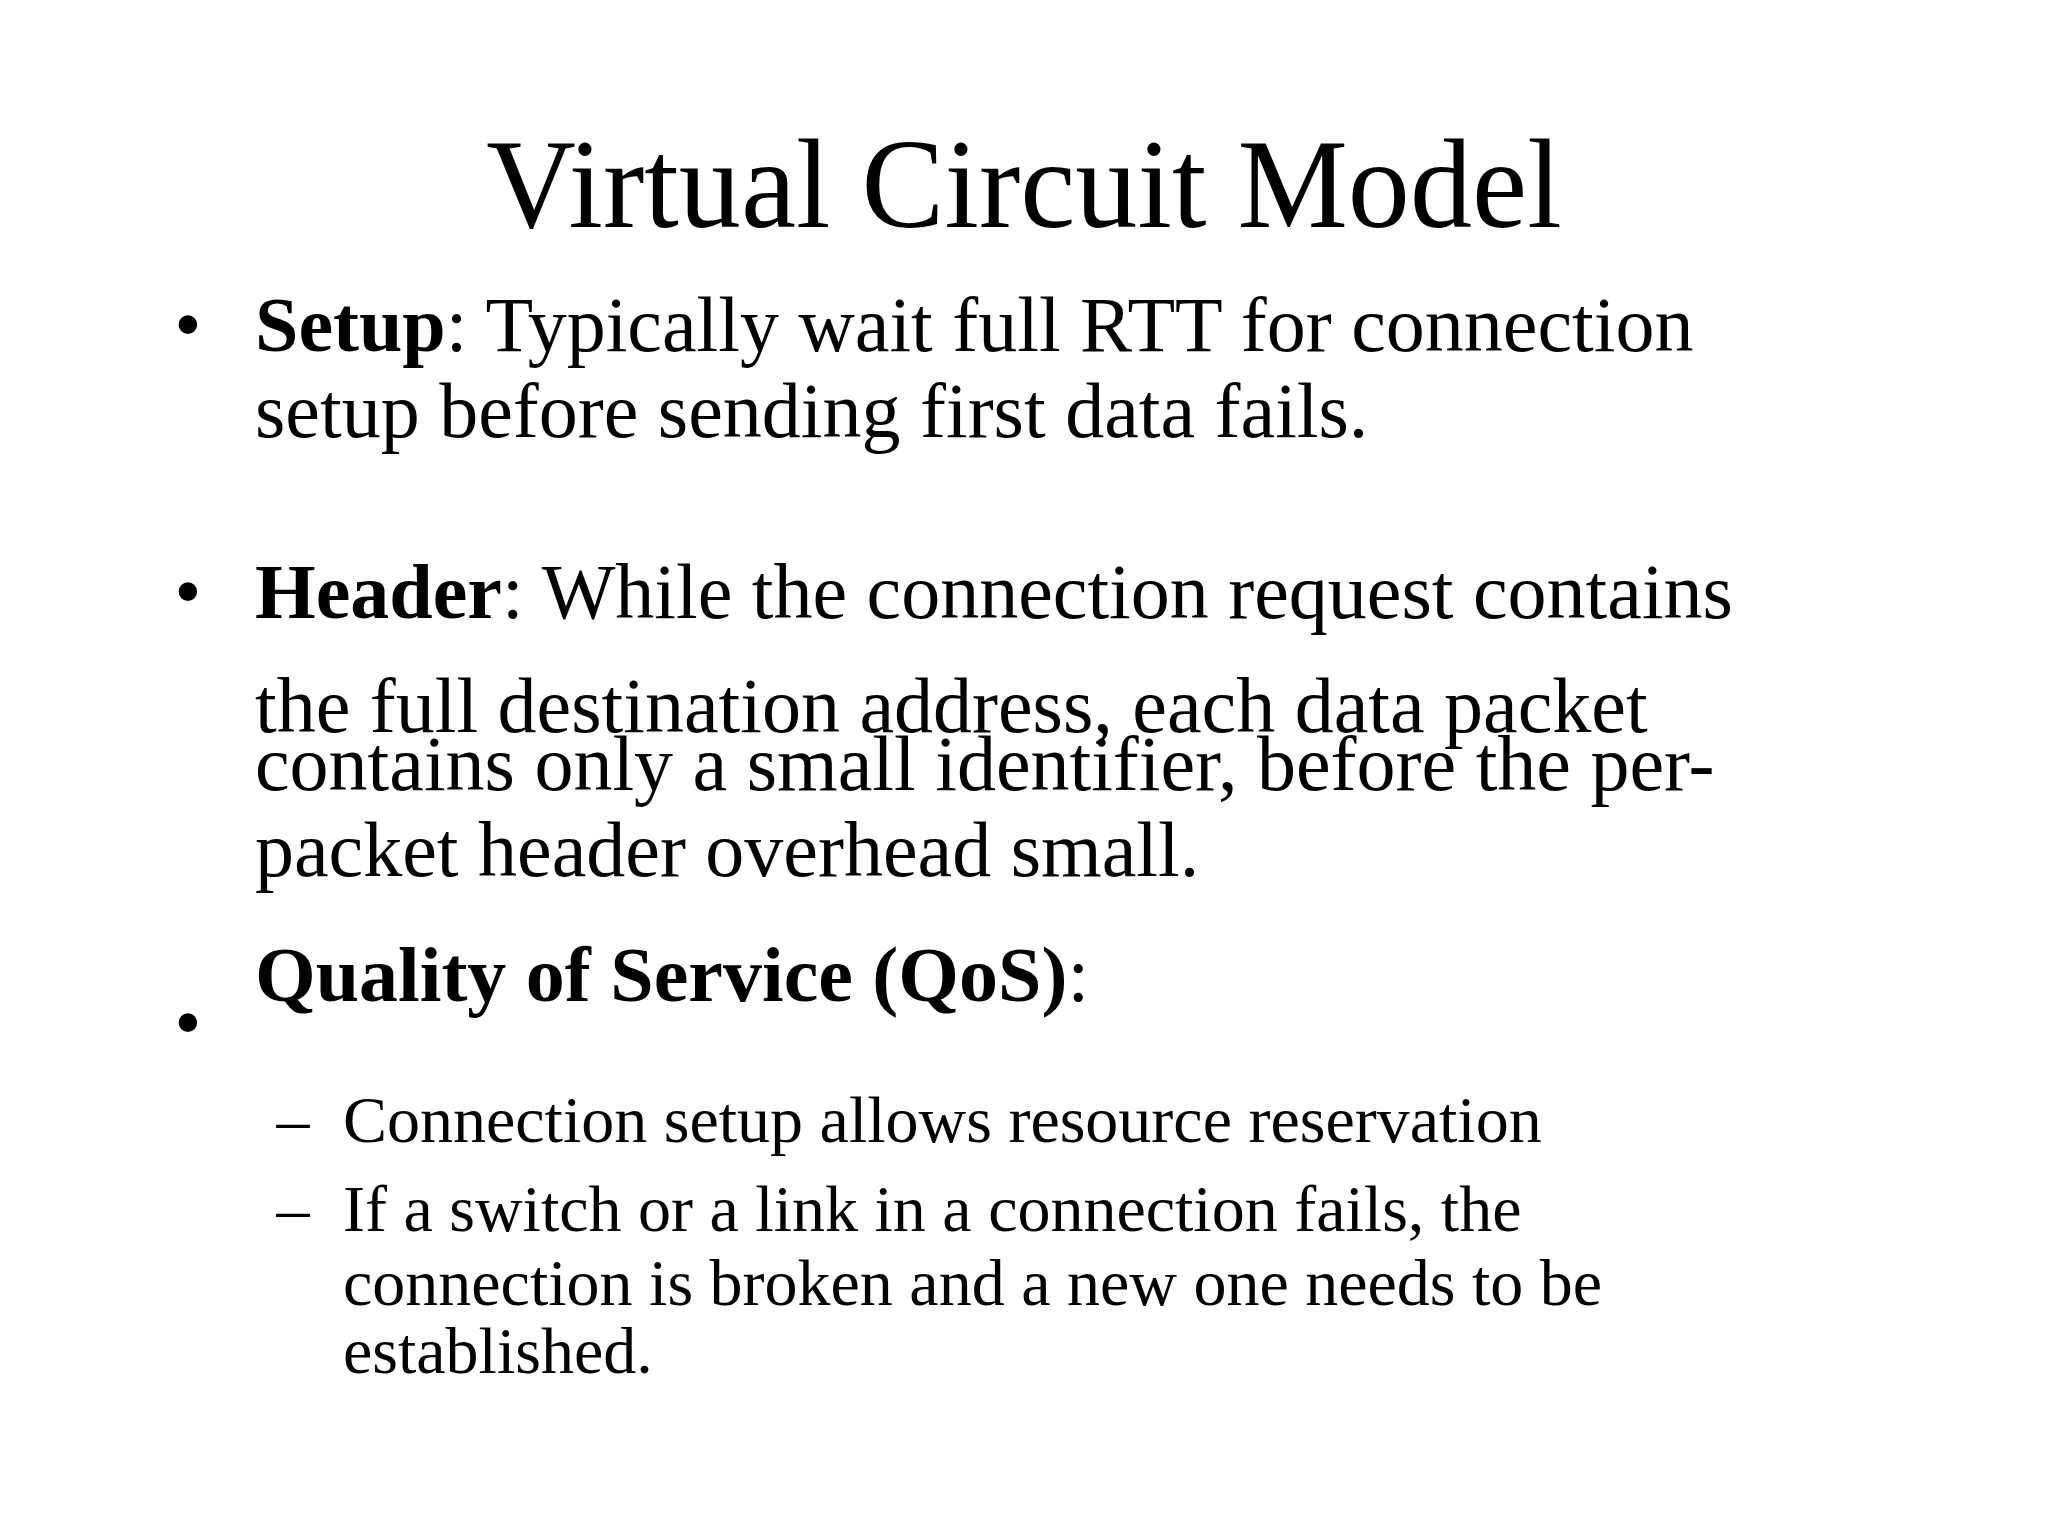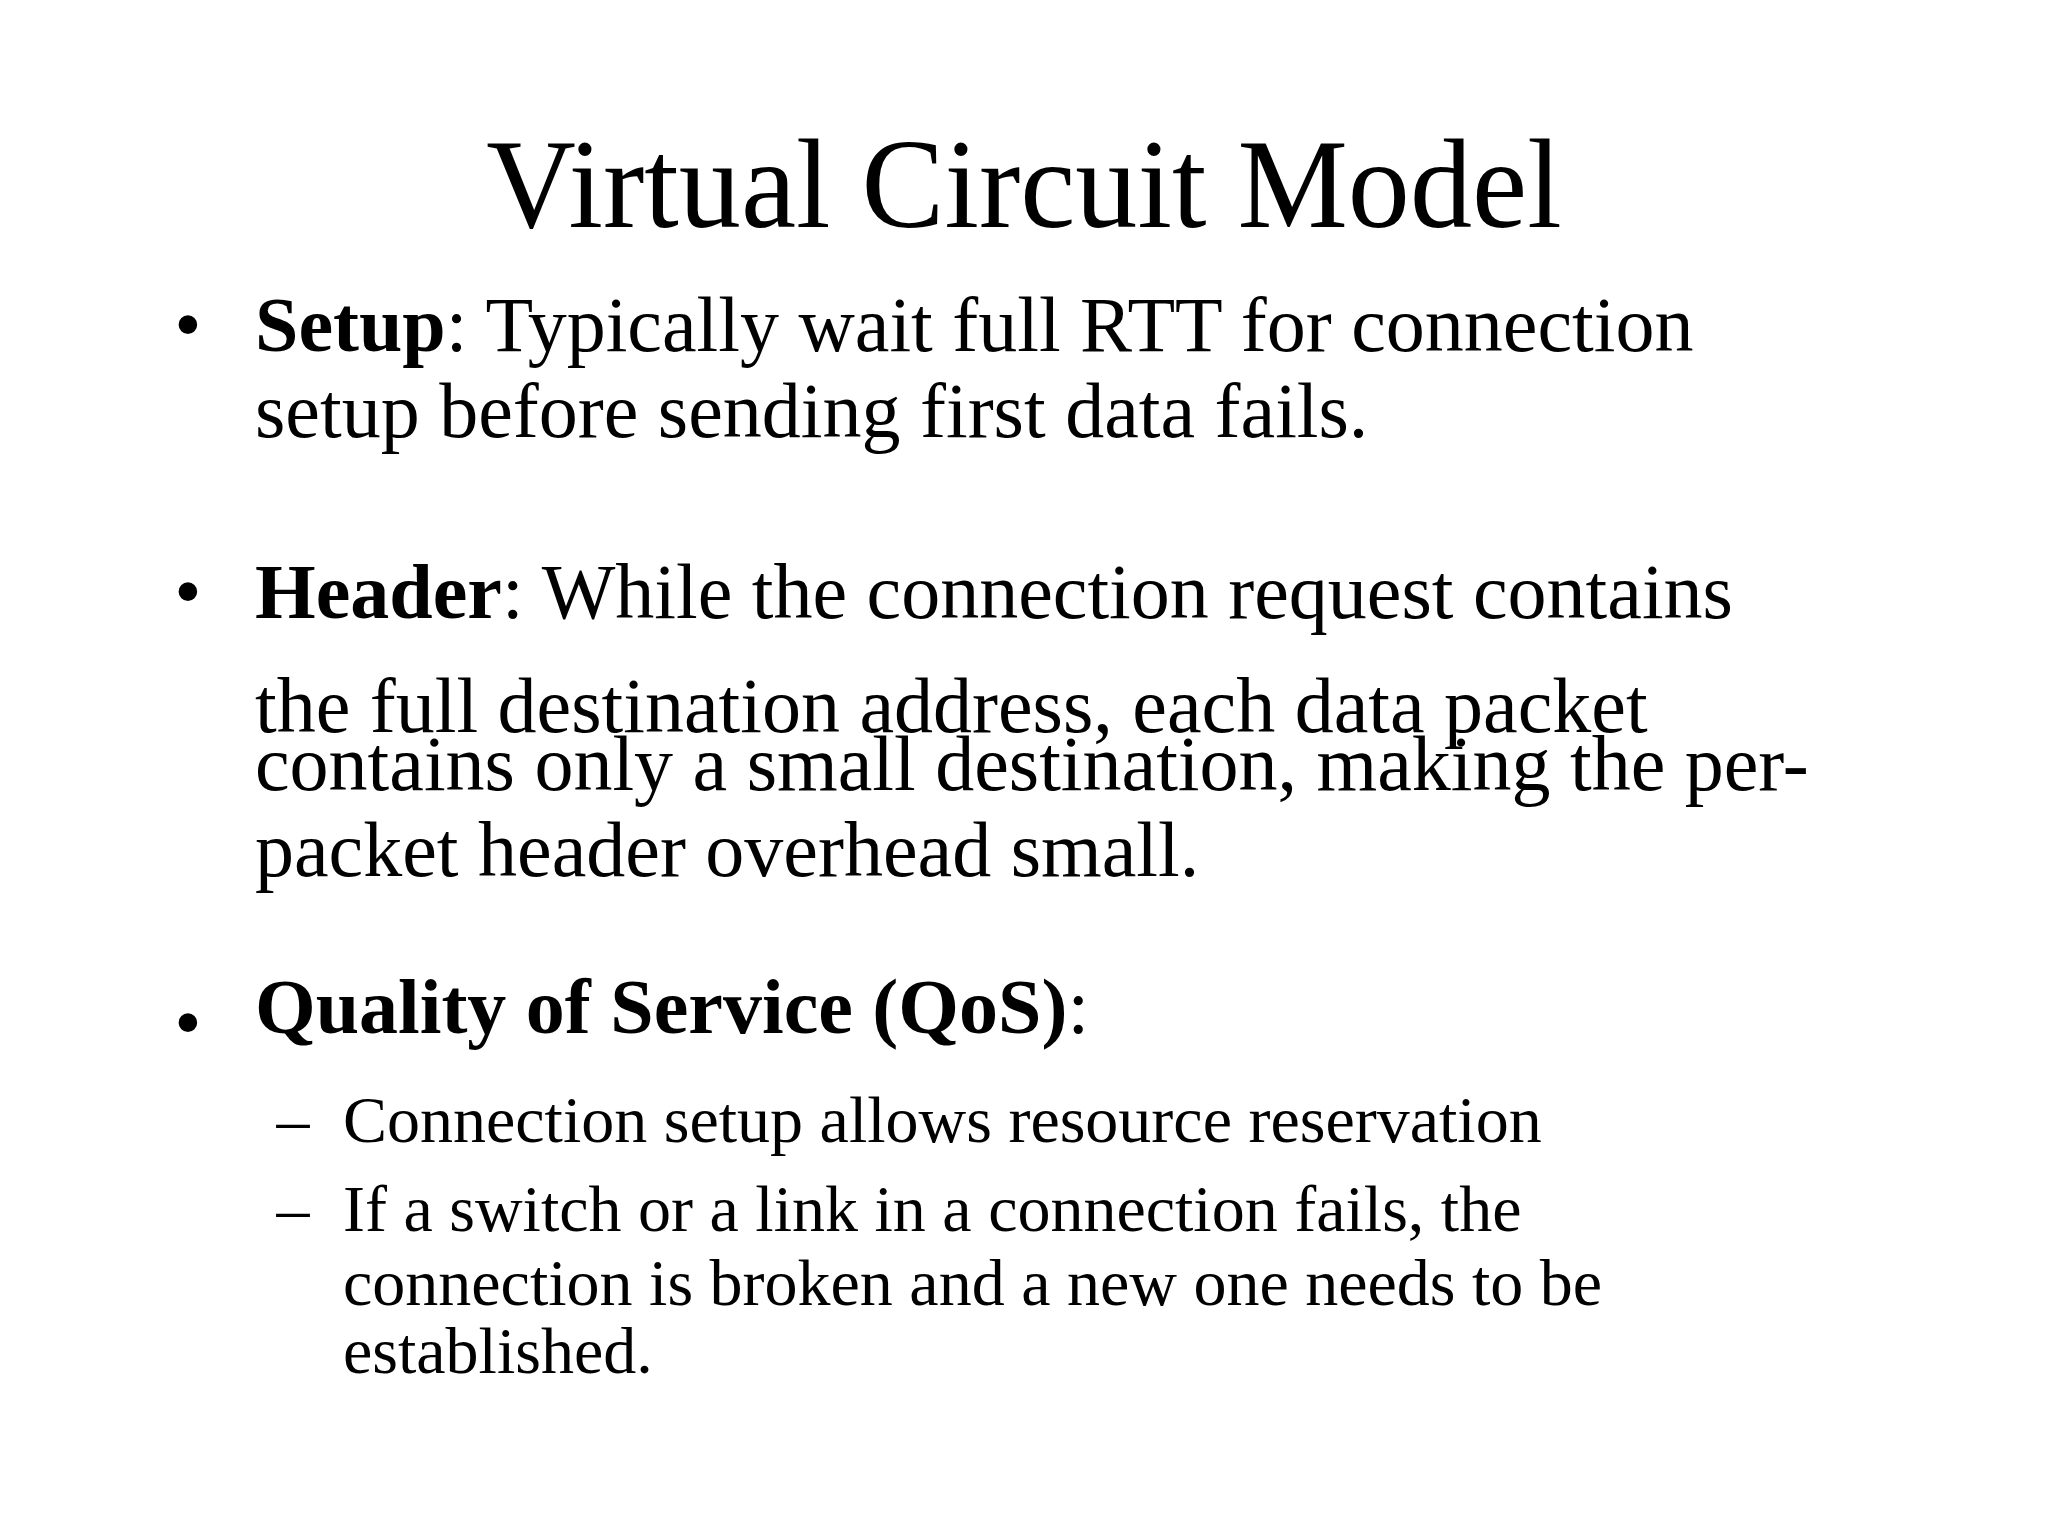--- a/index.html
+++ b/index.html
@@ -23,27 +23,27 @@
   <div>
     <span class="bullet" style="top:286px">•</span>
     <div class="line l1" style="top:286px"><b>Setup</b><span>:</span><span> Typically wait full RTT for connection</span></div>
     <div class="line l1" style="top:372px">setup before sending first data fails.</div>
   </div>
 
   <div>
     <span class="bullet" style="top:553px">•</span>
     <div class="line l1" style="top:553px"><b>Header</b><span>:</span><span> While the connection request contains</span></div>
     <div class="line l1" style="top:667px">the full destination address, each data packet</div>
-    <div class="line l1" style="top:725px">contains only a small destination, making the per-</div>
+    <div class="line l1" style="top:725px">contains only a small identifier, before the per-</div>
     <div class="line l1" style="top:811px">packet header overhead small.</div>
   </div>
 
   <div>
     <span class="bullet" style="top:984px">•</span>
-    <div class="line l1" style="top:968px"><b>Quality of Service (QoS)</b><span>:</span></div>
+    <div class="line l1" style="top:936px"><b>Quality of Service (QoS)</b><span>:</span></div>
 
     <div>
       <span class="dash" style="top:1087px">–</span>
       <div class="line l2" style="top:1087px">Connection setup allows resource reservation</div>
     </div>
 
     <div>
       <span class="dash" style="top:1176px">–</span>
       <div class="line l2" style="top:1176px">If a switch or a link in a connection fails, the</div>
       <div class="line l2" style="top:1250px">connection is broken and a new one needs to be</div>

